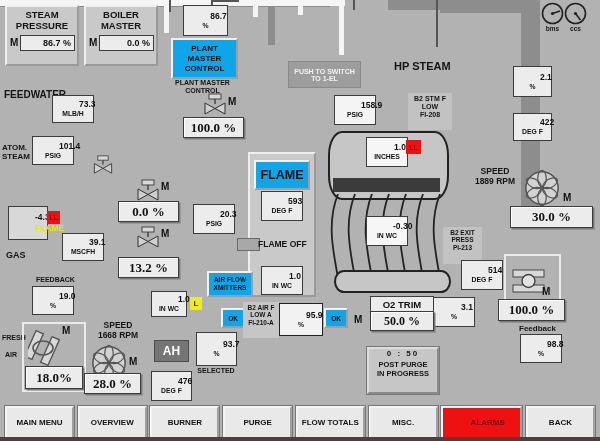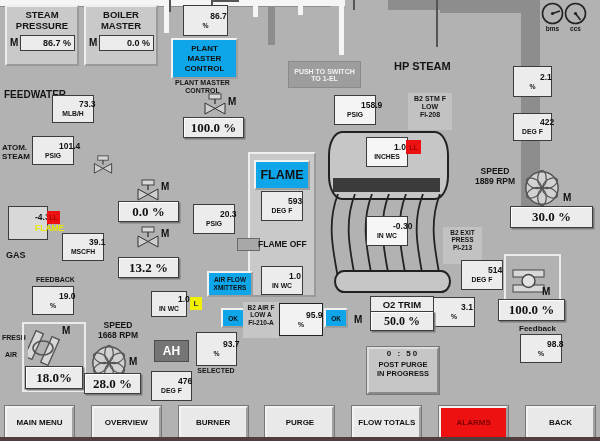--- a/index.html
+++ b/index.html
@@ -23,21 +23,21 @@
   .pipe{background:#8d8d8d;}
   .pipe-thin{background:#989898;}
   .duct{background:#f5f5f5;}
   .wire{background:#555;}
   .badge{display:flex;align-items:center;justify-content:center;font-weight:bold;}
   .frame{border:2px solid #ebebeb;}
   .m{font-weight:bold; font-size:10px;}
   .navbtn{width:65px;height:29px;background:#e9e9e9;border:2px outset #f4f4f4;
           outline:1px solid #777; font-weight:bold;font-size:8px;
           display:flex;align-items:center;justify-content:center;}
-  .navbtn.alarm{background:#ee1111;color:#7c0000;}
+  .navbtn.alarm{background:#ee1111;color:#7c0000;padding-left:12px;}
   svg{display:block;}
 </style>
 </head>
 <body>
 
 <div id="screen">
 
   <div class="abs pipe" style="left:0;top:107;width:207px;height:7px"></div>
   <div class="abs pipe" style="left:222px;top:107;width:53px;height:7px"></div>
   <div class="abs pipe" style="left:268px;top:107;width:7px;height:45px"></div>
@@ -348,18 +348,19 @@
     <div class="lbl" style="font-size:7.5px;margin-top:3px">POST PURGE
 IN PROGRESS</div>
   </div>
 
   <div class="abs" style="left:5px;top:406px;width:590px;display:flex;justify-content:space-between">
     <div class="navbtn">MAIN MENU</div>
     <div class="navbtn">OVERVIEW</div>
     <div class="navbtn">BURNER</div>
     <div class="navbtn">PURGE</div>
     <div class="navbtn">FLOW TOTALS</div>
+    <div class="navbtn">MISC.</div>
     <div class="navbtn alarm">ALARMS</div>
     <div class="navbtn">BACK</div>
   </div>
   <div class="abs" style="left:0;top:437px;width:600px;height:4px;background:#523c3c"></div>
 
 </div>
 
 </body></html>

